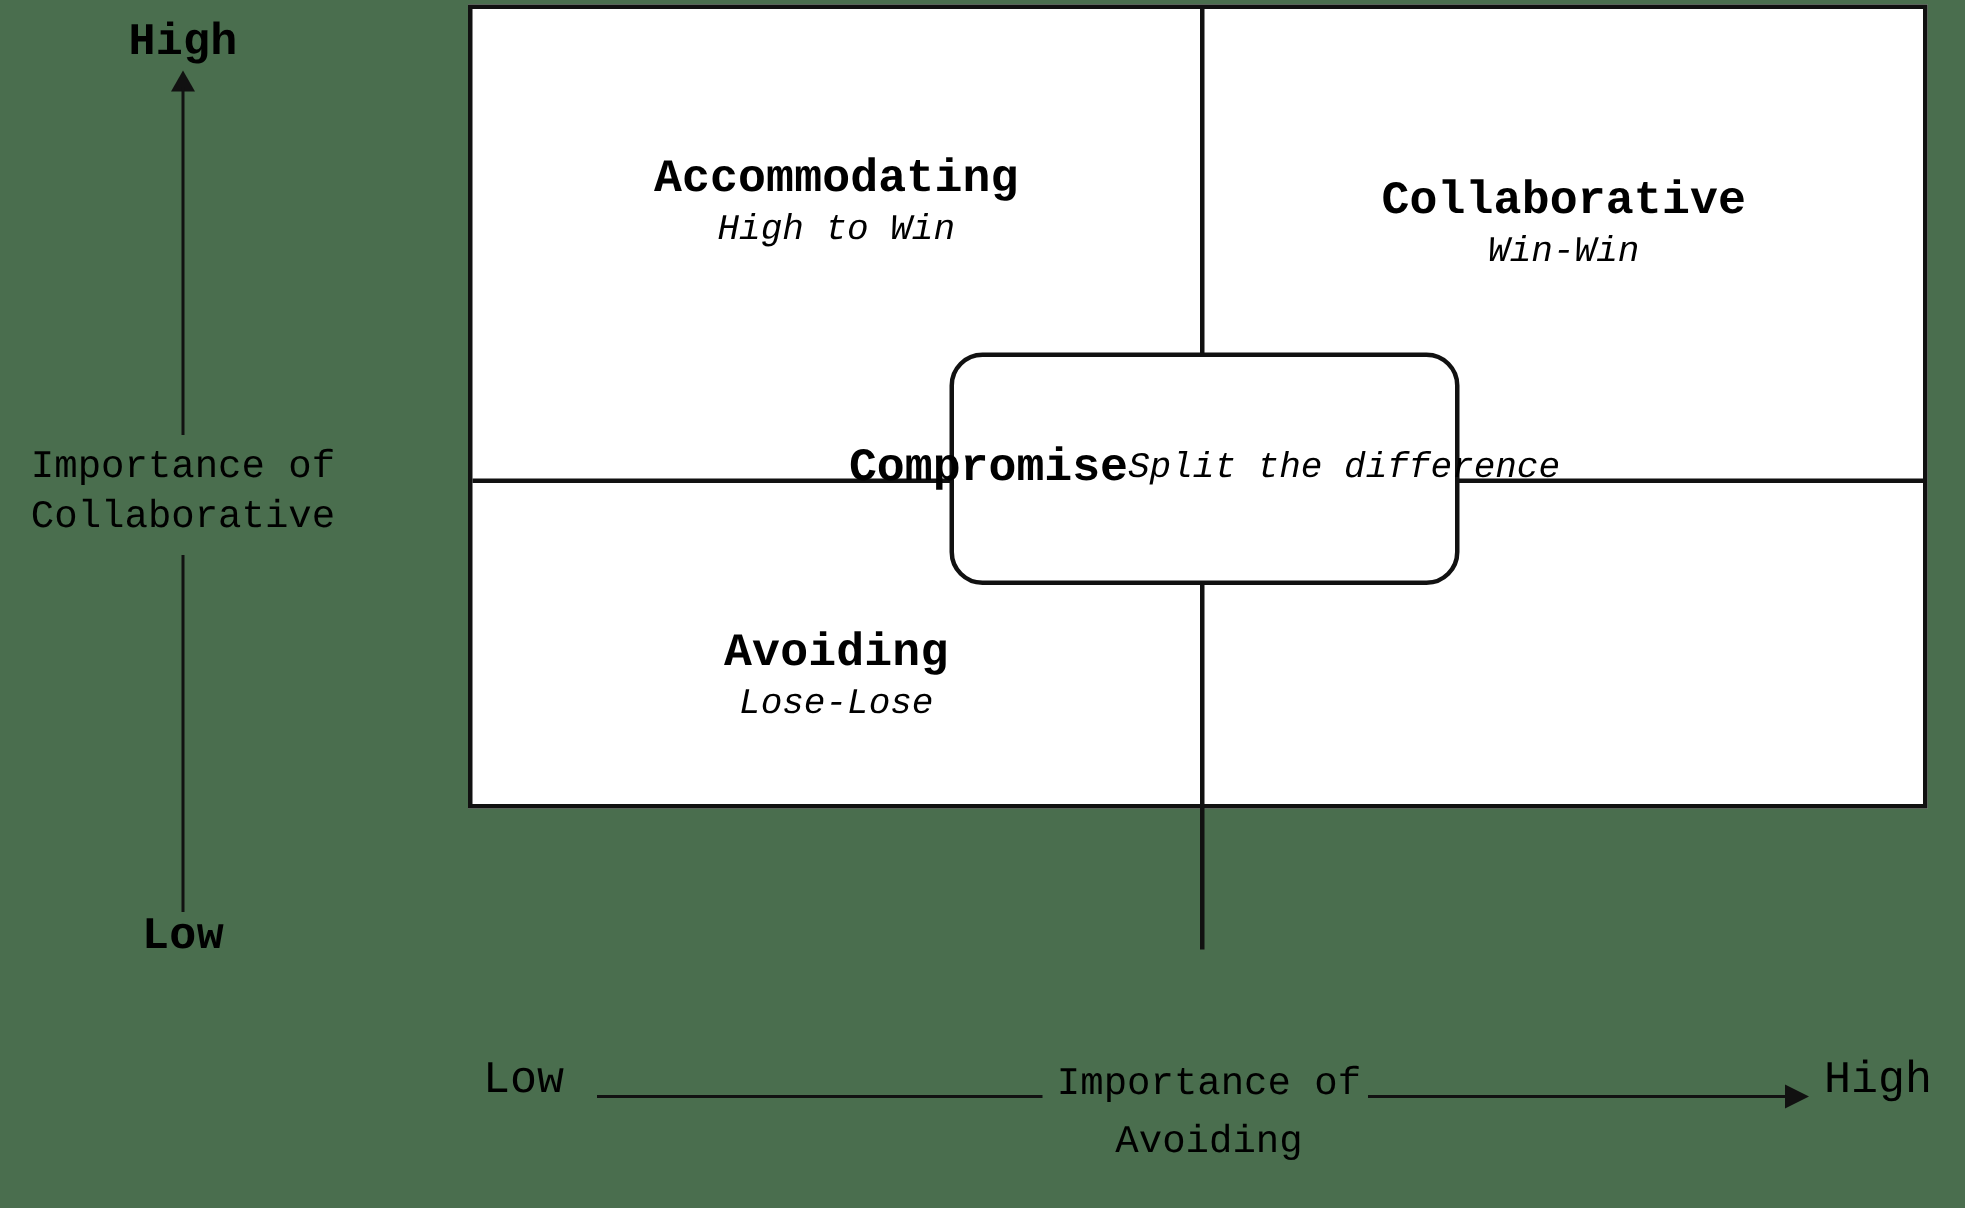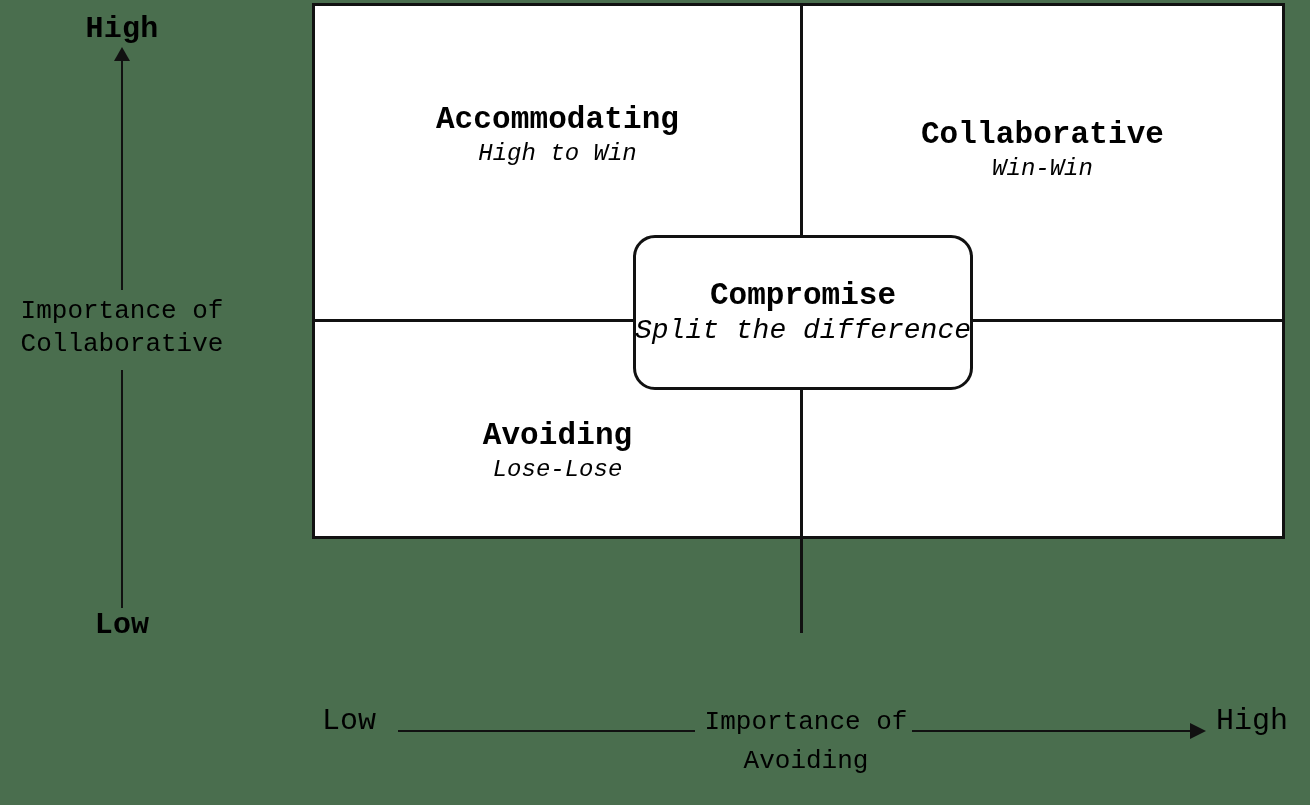--- a/index.html
+++ b/index.html
@@ -172,33 +172,33 @@
     position: absolute;
     left: 633px;
     top: 235px;
     width: 340px;
     height: 155px;
     background: #ffffff;
     border: 3px solid #111111;
     border-radius: 22px;
     box-sizing: border-box;
     display: flex;
-    flex-direction: column;
+    flex-direction: row;
     align-items: center;
     justify-content: center;
     z-index: 5;
   }
   #compromise-title {
     font-size: 31px;
     font-weight: bold;
     line-height: 36px;
     white-space: nowrap;
   }
   #compromise-subtitle {
-    font-size: 28px;
+    font-size: 24px;
     font-style: italic;
     line-height: 34px;
     white-space: nowrap;
   }
 
   
   #x-axis {
     position: absolute;
     left: 0px;
     top: 690px;

